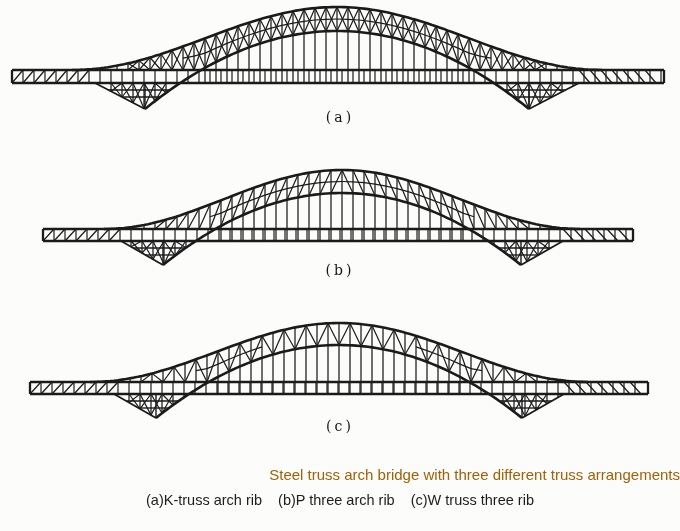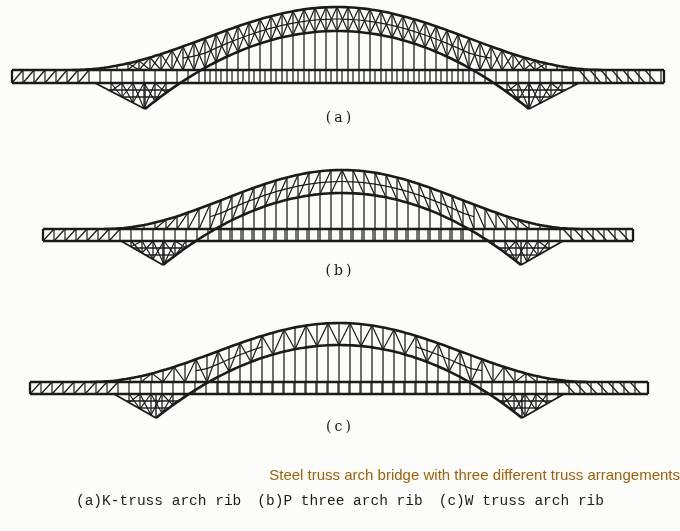--- a/index.html
+++ b/index.html
@@ -28,21 +28,21 @@
     text-align:right;
     font-size:15px;
     color:#a16207;
   }
   .caption-sub{
     position:absolute;left:0;top:492px;width:680px;
     text-align:center;
     font-size:14.5px;
     color:#1d1d1d;
   }
-  .caption-sub span{margin:0 6px;font-family:Liberation Mono, monospace;}
+  .caption-sub span{margin:0 6px;}
 </style>
 </head>
 <body>
 
 <div class="page">
   <svg id="bridges" width="680" height="531" viewBox="0 0 680 531">
       <g>
         <g>
           <line x1="95.0" y1="83.0" x2="145.0" y2="109.0" stroke="#1b1b1b" stroke-width="1.8"></line>
           <line x1="145.0" y1="83.0" x2="145.0" y2="109.0" stroke="#1b1b1b" stroke-width="1.4"></line>
@@ -821,15 +821,15 @@
     </svg>
 
   <div class="fig-label" id="label-a">(a)</div>
   <div class="fig-label" id="label-b">(b)</div>
   <div class="fig-label" id="label-c">(c)</div>
 
   <div class="caption-title">Steel truss arch bridge with three different truss arrangements</div>
   <div class="caption-sub">
     <span>(a)K-truss arch rib</span>
     <span>(b)P three arch rib</span>
-    <span>(c)W truss arch rib</span>
+    <span>(c)W truss three rib</span>
   </div>
 </div>
 
 </body></html>

